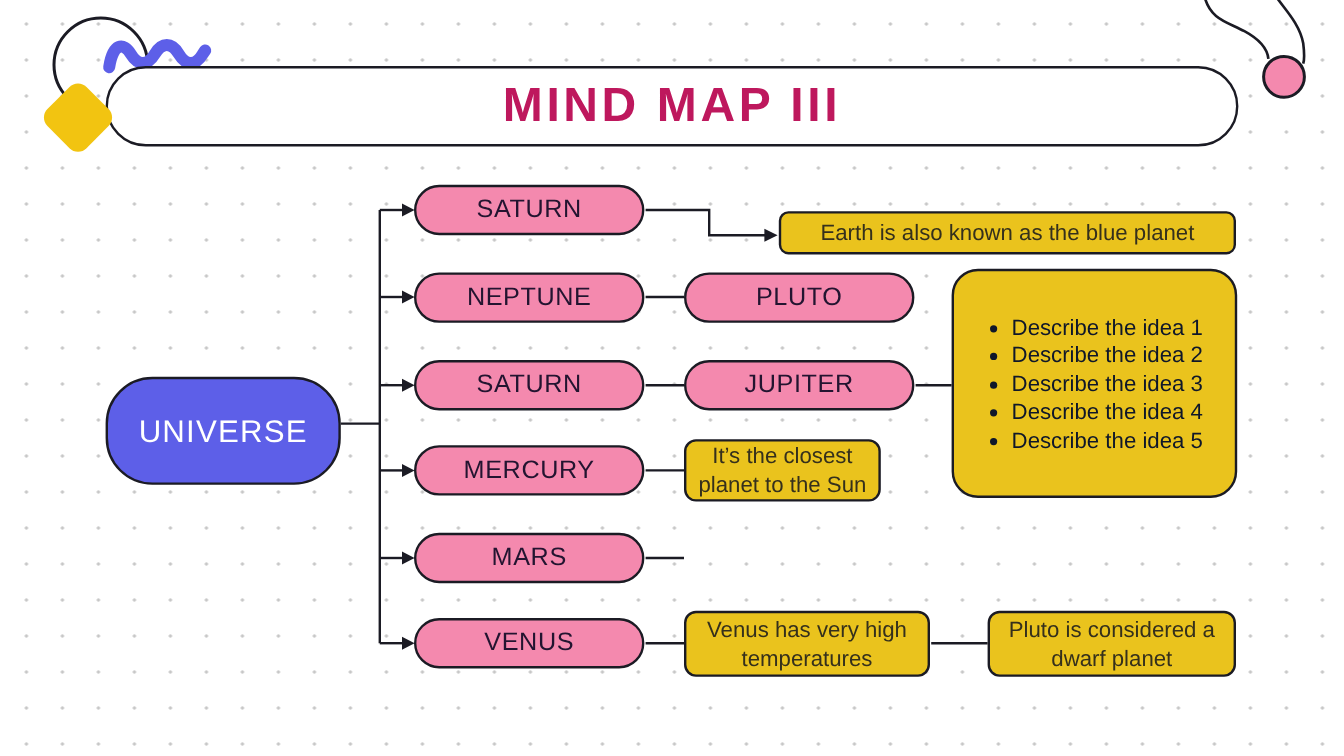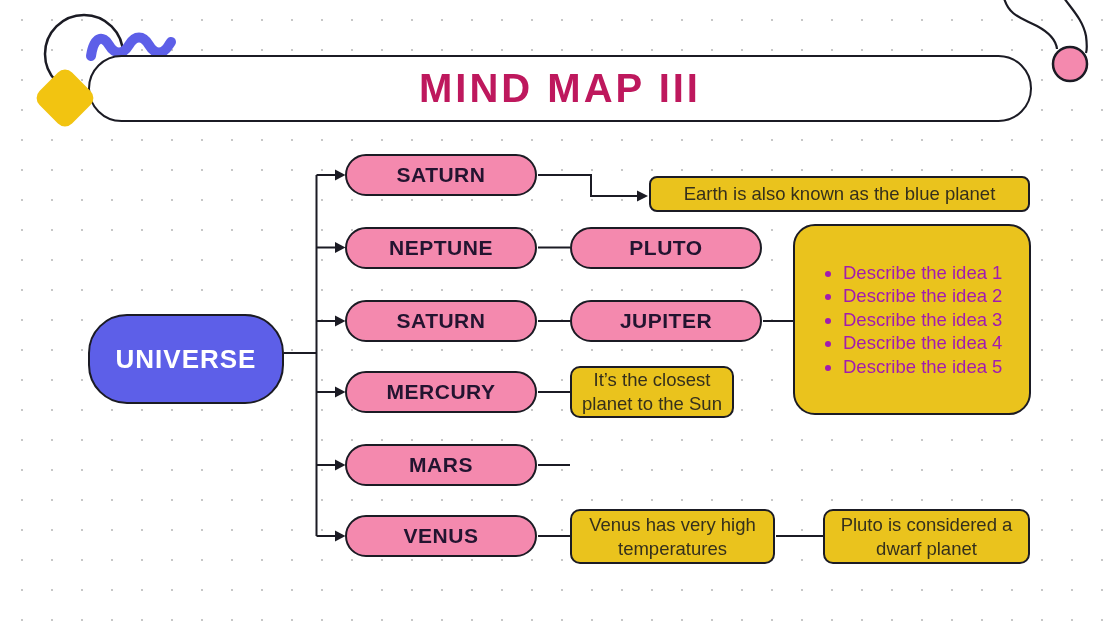--- a/index.html
+++ b/index.html
@@ -36,21 +36,21 @@
     position:absolute;left:42px;top:75px;width:46px;height:46px;
     background:#F2C411;border-radius:10px;transform:rotate(45deg);
     z-index:3;
   }
 
   
   .pill{
     position:absolute;box-sizing:border-box;
     border:2.5px solid #1b1b24;
     display:flex;align-items:center;justify-content:center;
-    font-weight:700;color:#231430;letter-spacing:0.5px;
+    font-weight:400;color:#231430;letter-spacing:0.5px;
     z-index:2;
   }
   .root{
     left:88px;top:314px;width:196px;height:90px;border-radius:39px;
     background:#5D5FE8;color:#ffffff;font-size:26px;letter-spacing:1px;
   }
   .l1,.l2{width:192px;height:42px;border-radius:21px;background:#F489AE;font-size:21px;}
   .l1{left:345px;}
   .l2{left:570px;}
 
@@ -69,21 +69,21 @@
   .note-pluto{left:823px;top:509px;width:207px;height:55px;}
 
   .ideas-box{
     position:absolute;left:793px;top:224px;width:238px;height:191px;
     box-sizing:border-box;background:#EAC31D;border:2.5px solid #1b1b24;
     border-radius:22px;display:flex;flex-direction:column;justify-content:center;
     z-index:2;
   }
   .ideas-box ul{
     margin:0;padding:0 6px 0 48px;list-style:disc outside;
-    font-size:18.5px;line-height:23.5px;color:#a21caf;
+    font-size:18.5px;line-height:23.5px;color:#0f172a;
   }
 </style>
 </head>
 <body>
 
 <div class="canvas">
 
   <svg class="layer z1" viewBox="0 0 1120 630">
     <circle cx="84" cy="54" r="39" fill="none" stroke="#1b1b24" stroke-width="2.5"></circle>
     <path d="M91,56 C94,36 103,35 109,45 C115,55 123,55 129,45 C135,35 143,35 149,45 C155,55 163,55 169,45 L171,42" fill="none" stroke="#5D5FE8" stroke-width="10" stroke-linecap="round"></path>

